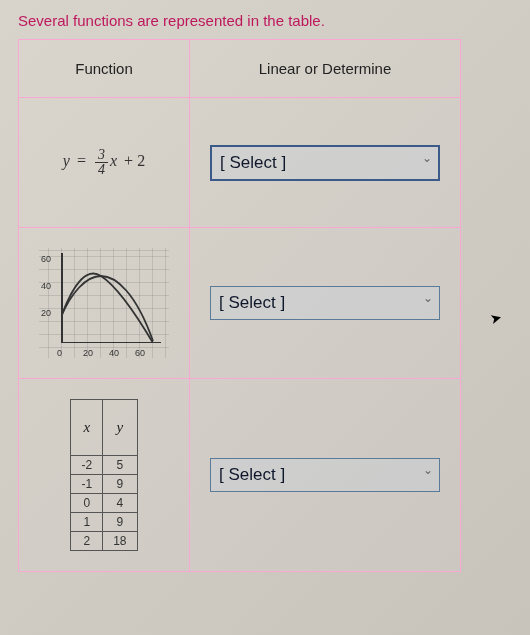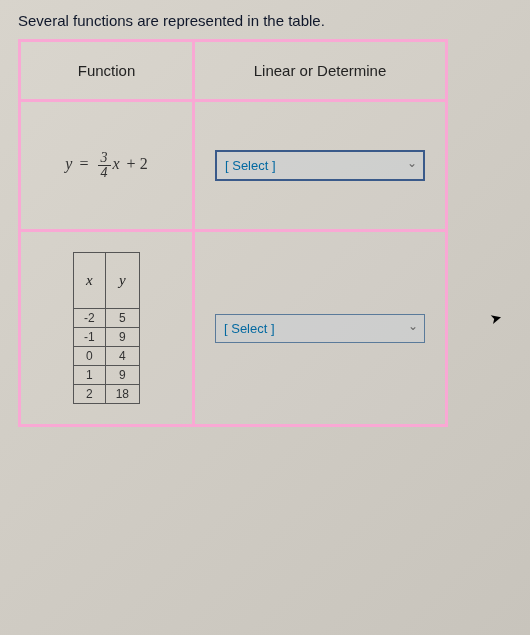--- a/index.html
+++ b/index.html
@@ -5,48 +5,48 @@
   * { box-sizing: border-box; margin: 0; padding: 0; }
   body {
     width: 530px;
     height: 635px;
     background: linear-gradient(135deg, #d8d4cc 0%, #c8c4bc 100%);
     font-family: Arial, sans-serif;
     padding: 12px 18px;
     color: #333;
     position: relative;
   }
-  .intro p { font-size: 15px; margin-bottom: 10px; color: #0f172a; }
+  .intro p { font-size: 15px; margin-bottom: 10px; color: #be185d; }
   .main-table {
     border-collapse: collapse;
     width: 430px;
     margin-top: 8px;
     background: rgba(255,255,255,0.05);
   }
   .main-table th, .main-table td {
-    border: 3px solid #f9a8d4;
+    border: 1px solid #f9a8d4;
     padding: 20px;
     vertical-align: middle;
   }
   .main-table th {
     font-weight: normal;
     font-size: 15px;
     text-align: center;
     height: 56px;
     color: #222;
   }
   .fn-cell { width: 180px; text-align: center; height: 130px; }
   .sel-cell { width: 250px; }
   .select-box {
     border: 1px solid #5a7a9a;
     background: rgba(200,210,220,0.35);
-    font-size: 13px;
+    font-size: 17px;
     padding: 6px 8px;
-    width: 210px;
-    color: #0369a1;
+    width: 230px;
+    color: #0f172a;
     cursor: pointer;
     position: relative;
   }
   .select-box.active { border: 2px solid #3a5a8a; }
   .select-box::after {
     content: "⌄";
     position: absolute;
     right: 6px;
     top: 4px;
     color: #666;
@@ -108,20 +108,42 @@
           <span class="d">4</span>
         </span><span>x</span>
         <span style="font-style:normal; margin-left:3px;">+ 2</span>
       </span>
     </td>
     <td class="sel-cell">
       <div class="select-box active">[ Select ]</div>
     </td>
   </tr>
 
+  <tr>
+    <td class="fn-cell">
+      <div class="graph">
+        <div class="axis-y"></div>
+        <div class="axis-x"></div>
+        <span class="yl" style="top:6px;">60</span>
+        <span class="yl" style="top:33px;">40</span>
+        <span class="yl" style="top:60px;">20</span>
+        <span class="xl" style="left:18px;">0</span>
+        <span class="xl" style="left:44px;">20</span>
+        <span class="xl" style="left:70px;">40</span>
+        <span class="xl" style="left:96px;">60</span>
+        <svg width="100" height="90">
+          <path d="M 0 64 Q 20 10, 40 23 T 92 90" stroke="#333" stroke-width="1.8" fill="none"></path>
+          <path d="M 0 64 C 10 40, 25 23, 40 23 C 55 23, 75 40, 92 88" stroke="#333" stroke-width="1.8" fill="none"></path>
+        </svg>
+      </div>
+    </td>
+    <td class="sel-cell">
+      <div class="select-box">[ Select ]</div>
+    </td>
+  </tr>
 
   <tr>
     <td class="fn-cell" style="height:170px;">
       <table class="data-tbl">
         <tbody>
               <tr>
           <th>x</th>
           <th>y</th>
         </tr>
         <tr>

